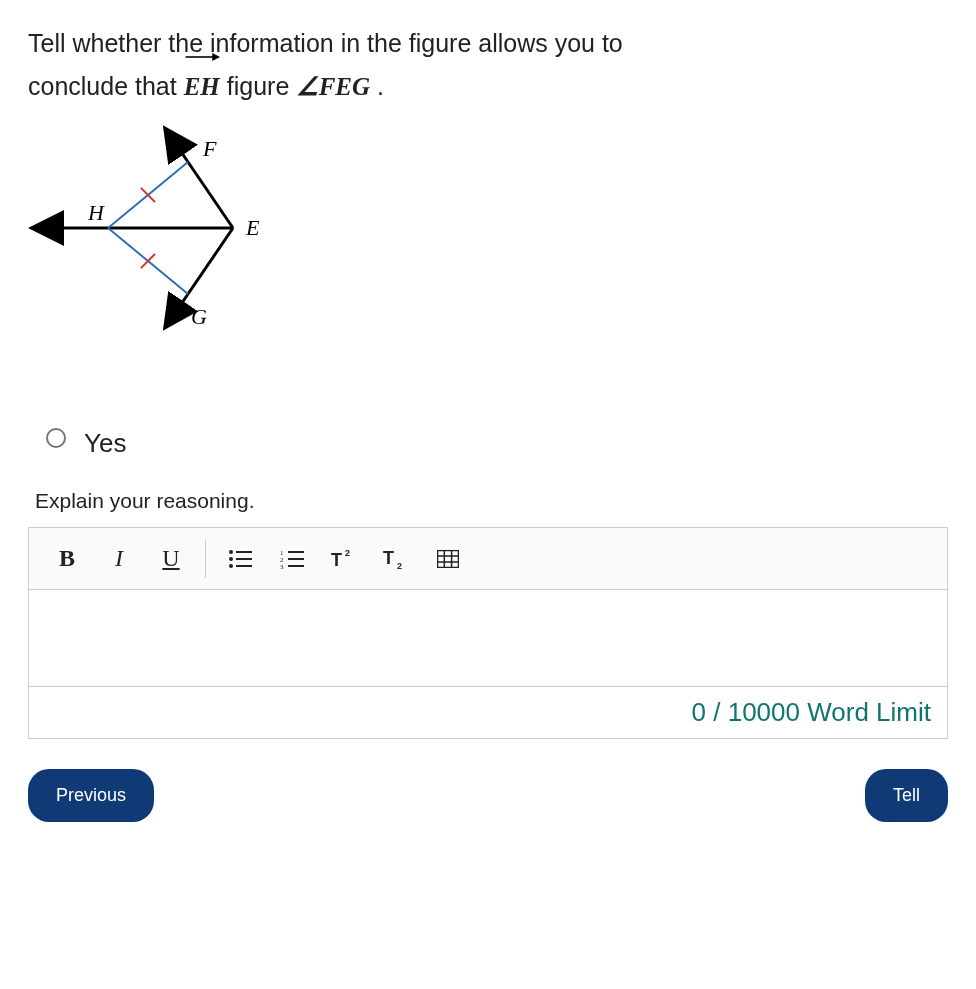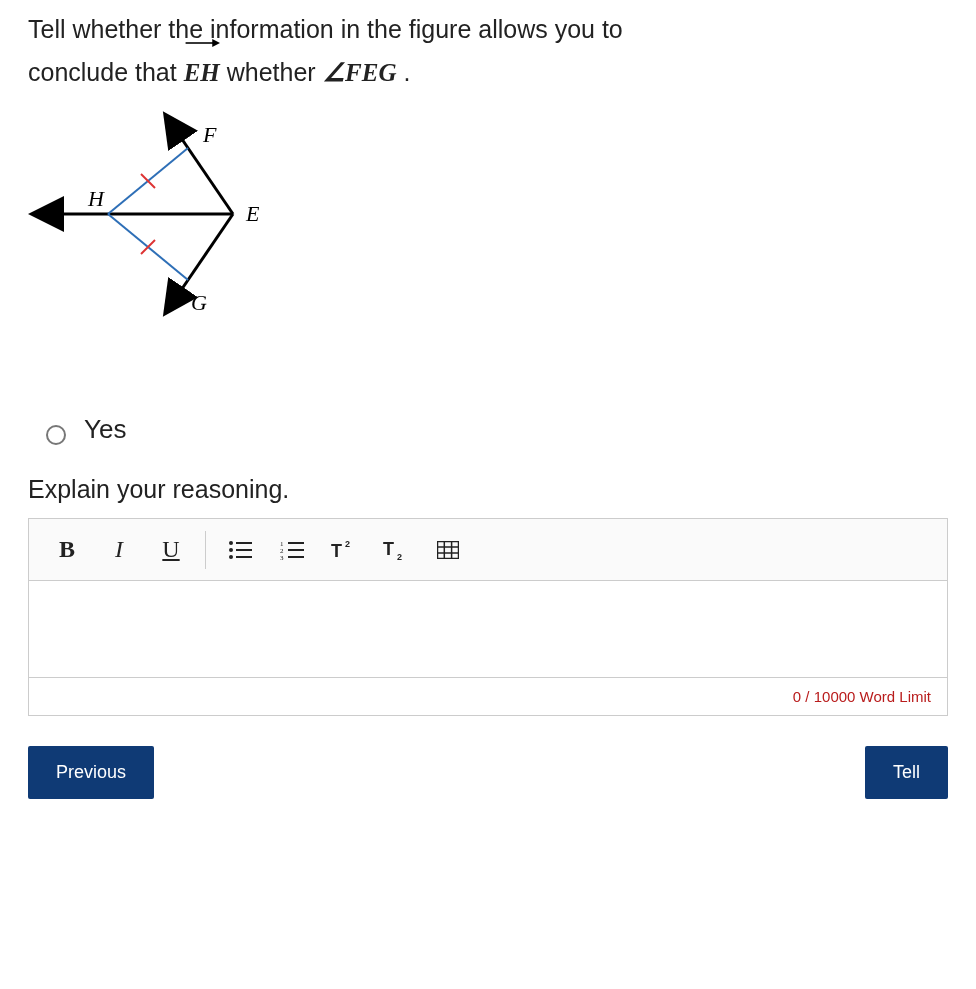--- a/index.html
+++ b/index.html
@@ -9,21 +9,21 @@
     background: #fff;
     width: 976px;
     height: 989px;
     padding: 0 28px;
     color: #222;
     position: relative;
   }
   .question {
     font-size: 25px;
     line-height: 1.7;
-    padding-top: 8px;
+    padding-top: 22px;
     margin-bottom: 10px;
   }
   .question .math { font-style: italic; font-family: "Times New Roman", serif; font-weight: bold; }
   .ray-wrap {
     display: inline-block;
     position: relative;
     vertical-align: baseline;
   }
   .ray-arrow {
     position: absolute;
@@ -35,38 +35,39 @@
   .figure-box {
     margin-top: 10px;
     height: 280px;
     position: relative;
   }
   .options {
     margin-top: 30px;
   }
   .radio-row {
     display: flex;
-    align-items: flex-end;
+    align-items: flex-start;
     font-size: 26px;
     margin-bottom: 30px;
     cursor: pointer;
   }
   .radio-circle {
     width: 20px;
     height: 20px;
     border: 2px solid #777;
     border-radius: 50%;
     margin-left: 18px;
     margin-right: 18px;
     flex-shrink: 0;
   }
   .explain-label {
-    font-size: 25px;
+    font-size: 21px;
     margin-top: 28px;
     margin-bottom: 14px;
+    margin-left: 7px;
   }
   .editor {
     border: 1px solid #ccc;
     background: #fff;
   }
   .toolbar {
     border-bottom: 1px solid #ccc;
     background: #fafafa;
     display: flex;
     align-items: center;
@@ -92,53 +93,53 @@
   }
   .editor-body {
     min-height: 96px;
     padding: 12px;
     outline: none;
   }
   .editor-footer {
     border-top: 1px solid #ccc;
     text-align: right;
     padding: 10px 16px;
-    font-size: 15px;
-    color: #b91c1c;
+    font-size: 26px;
+    color: #0f766e;
   }
   .nav-row {
     display: flex;
     justify-content: space-between;
     margin-top: 30px;
   }
   .nav-btn {
     background: #0f3a75;
     color: #fff;
     border: none;
-    border-radius: 2px;
+    border-radius: 21px;
     font-size: 18px;
     padding: 16px 28px;
     cursor: pointer;
   }
   .tbtn svg { display: block; }
 </style>
 </head>
 <body>
 
 <div class="question">
   <span>Tell whether the information in the figure allows you to</span><br>
   <span>conclude that </span>
   <span class="ray-wrap math">
     <svg class="ray-arrow" width="46" height="14" viewBox="0 0 46 14">
       <line x1="2" y1="7" x2="40" y2="7" stroke="#000" stroke-width="2"></line>
       <polygon points="46,7 36,2 36,12" fill="#000"></polygon>
     </svg>
     <span>EH</span>
   </span>
-  <span>  whether </span>
+  <span>  figure </span>
   <span class="math"><span class="angle-sym">∠</span><span>FEG</span></span>
   <span> .</span>
 </div>
 
 <div class="figure-box">
   <svg width="260" height="240" viewBox="0 0 260 240">
     <defs>
       <marker id="arrF" markerWidth="12" markerHeight="12" refX="6" refY="6" orient="auto">
         <polygon points="0,0 12,6 0,12" fill="#000"></polygon>
       </marker>

